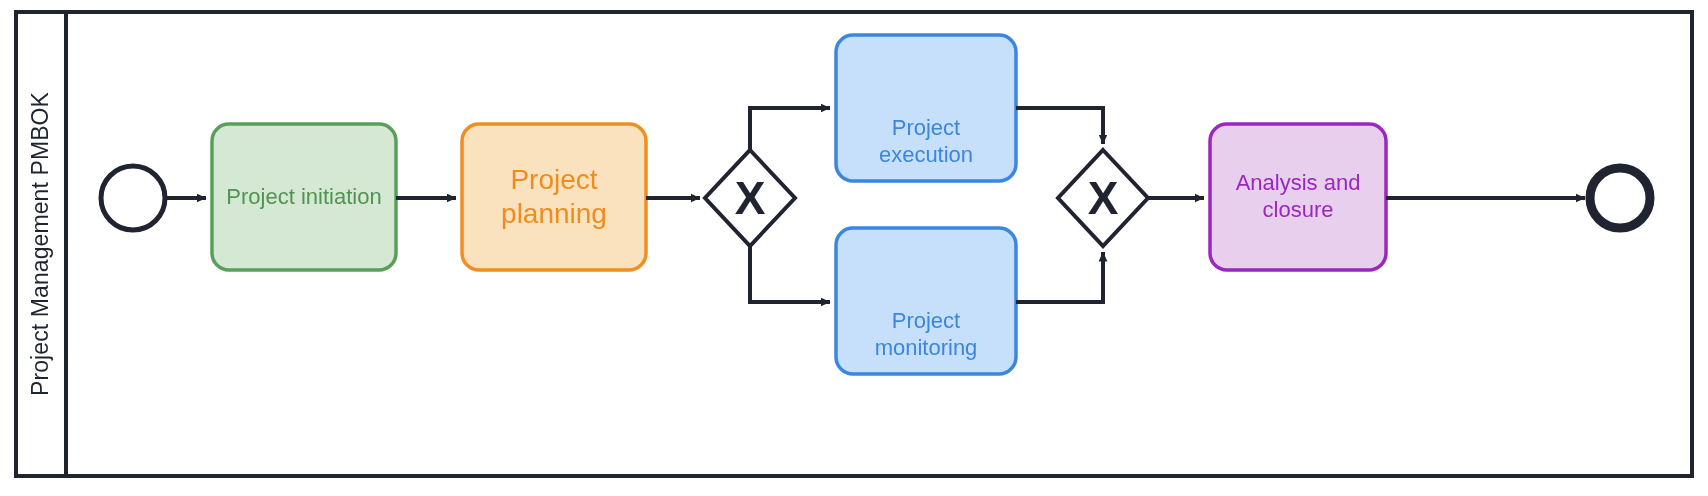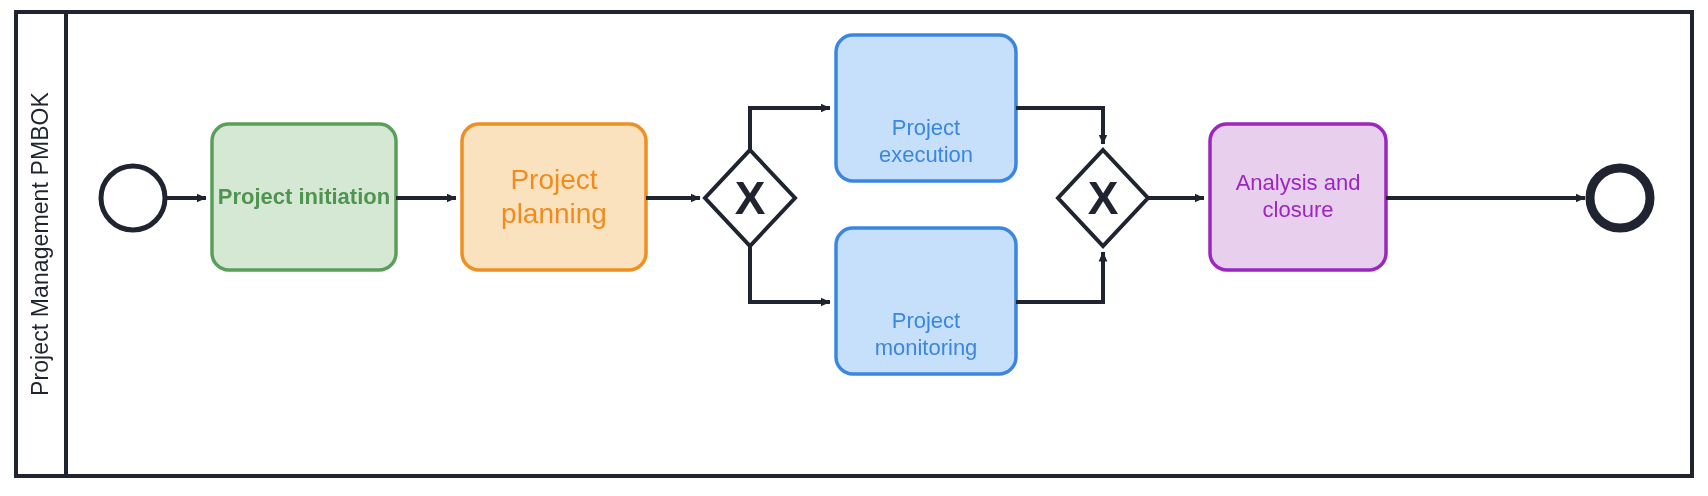--- a/index.html
+++ b/index.html
@@ -43,21 +43,21 @@
     height: 48px;
     transform-origin: 0 0;
     transform: translate(16px, 478px) rotate(-90deg);
     display: flex;
     align-items: center;
     justify-content: center;
     font-size: 23px;
     color: #1f2430;
     letter-spacing: .1px;
   }
-  .task-label-green  { color: #4f9450; font-size: 22px; font-weight: bold; }
+  .task-label-green  { color: #4f9450; font-size: 22px; }
   .task-label-orange { color: #f08c1e; font-size: 28px; }
   .task-label-blue   { color: #3b86e0; font-size: 22px; margin-top: 34px; }
   .task-label-purple { color: #9b26c0; font-size: 22px; }
 </style>
 </head>
 <body>
 
 <div id="canvas">
 
   <svg id="diagram-svg" viewBox="0 0 1708 496" xmlns="http://www.w3.org/2000/svg">

